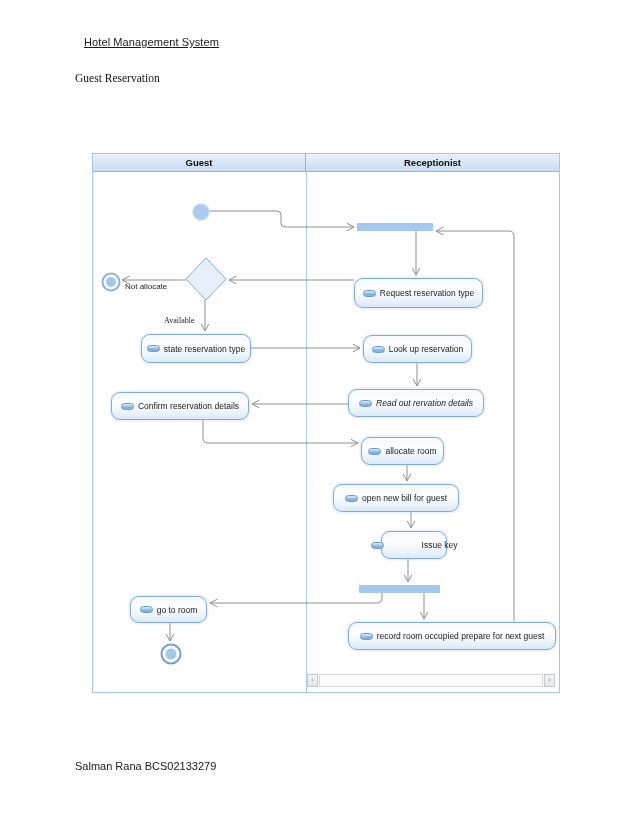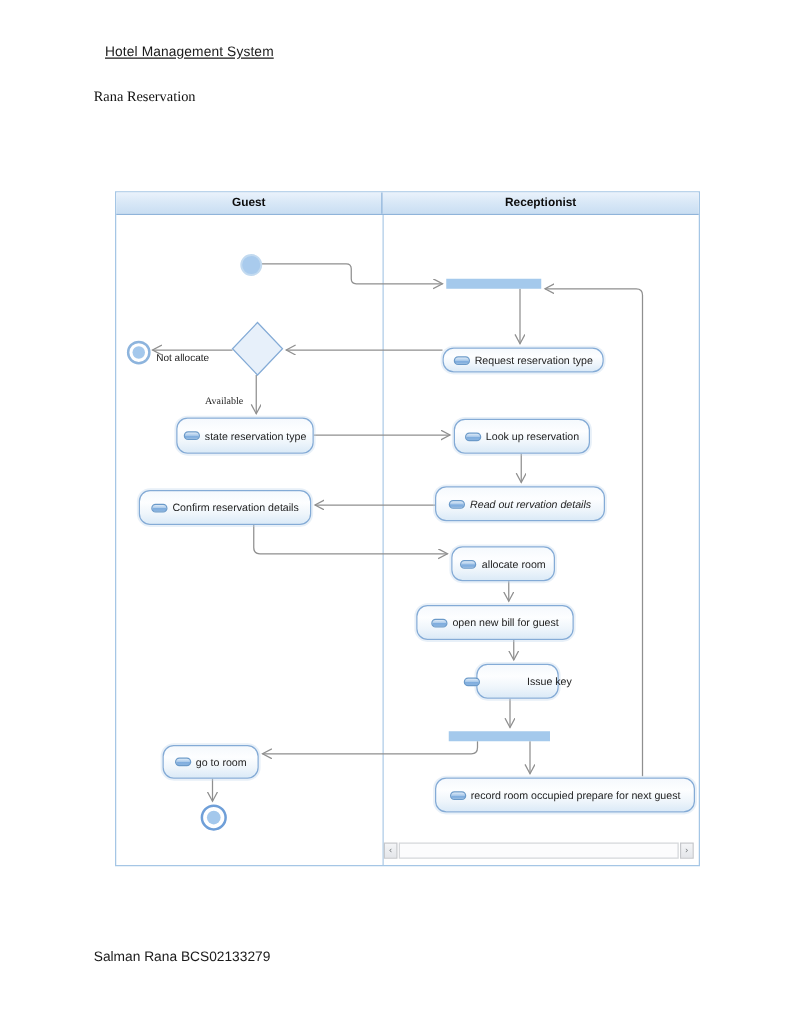--- a/index.html
+++ b/index.html
@@ -84,21 +84,21 @@
     flex:1;box-sizing:border-box;margin:0 1px;
     border:1px solid #d5d7da;background:#fcfcfd;
   }
 </style>
 </head>
 <body>
 
 <div class="page">
 
   <div class="doc-title">Hotel Management System</div>
-  <div class="doc-subtitle">Rana Reservation</div>
+  <div class="doc-subtitle">Guest Reservation</div>
 
   <div class="diagram">
 
     <div class="lane-headers">
       <div class="lane-header guest">Guest</div>
       <div class="lane-header receptionist">Receptionist</div>
     </div>
     <div class="lane-divider"></div>
 
     <svg class="wires" width="466" height="538" viewBox="0 0 466 538">
@@ -137,21 +137,21 @@
 
       <rect x="266" y="431" width="81" height="8" fill="#a4c9ec"></rect>
 
       <circle cx="78" cy="500" r="9.5" fill="#ffffff" stroke="#6f9fd8" stroke-width="2"></circle>
       <circle cx="78" cy="500" r="5.5" fill="#a4c8ec"></circle>
     </svg>
 
     <div class="guard-label" style="left:32px;top:128px;">Not allocate</div>
     <div class="guard-label" style="left:71px;top:162px;font-family:Liberation Serif, serif;">Available</div>
 
-    <div class="activity" style="left:261px;top:124px;width:129px;height:20px;">
+    <div class="activity" style="left:261px;top:124px;width:129px;height:30px;">
       <span class="pill"></span>
       <span>Request reservation type</span>
     </div>
     <div class="activity" style="left:48px;top:180px;width:110px;height:29px;">
       <span class="pill"></span>
       <span>state reservation type</span>
     </div>
     <div class="activity" style="left:270px;top:181px;width:109px;height:28px;">
       <span class="pill"></span>
       <span>Look up reservation</span>

